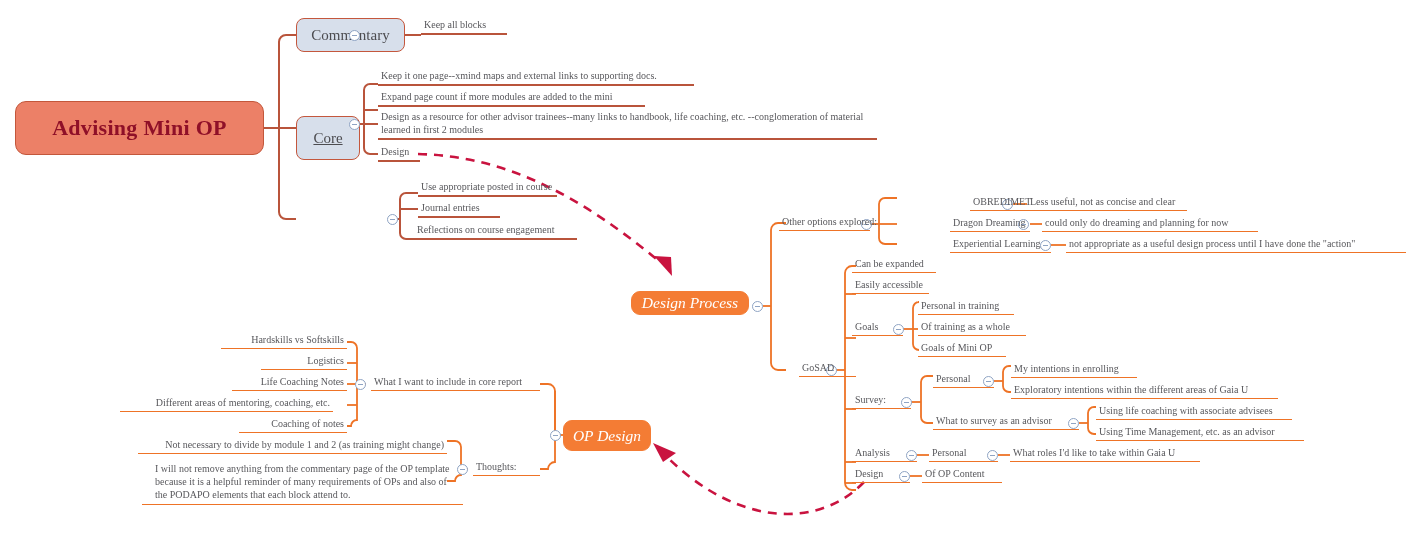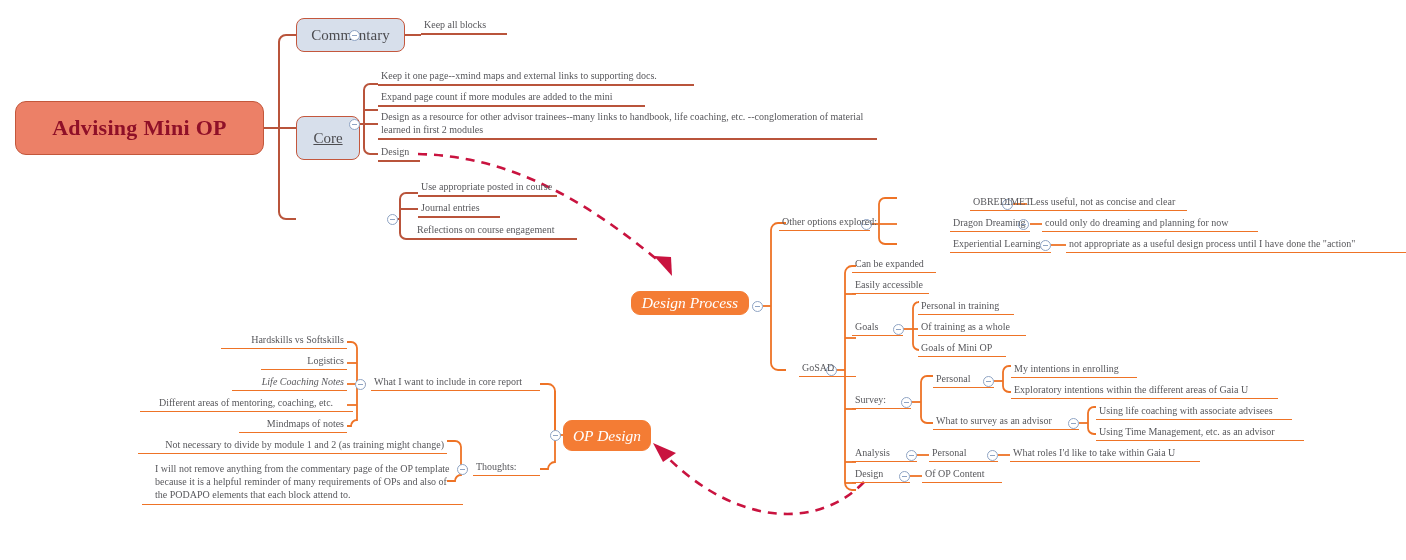--- a/index.html
+++ b/index.html
@@ -288,28 +288,28 @@
   <div class="ul orange" style="left:371px;top:376px;width:169px;">
     <span class="t">What I want to include in core report</span>
   </div>
 
   <div class="ul orange ra" style="left:221px;top:334px;width:126px;">
     <span class="t">Hardskills vs Softskills</span>
   </div>
   <div class="ul orange ra" style="left:261px;top:355px;width:86px;">
     <span class="t">Logistics</span>
   </div>
-  <div class="ul orange ra" style="left:232px;top:376px;width:115px;font-style:italic;">
+  <div class="ul orange ra" style="left:232px;top:376px;width:115px;">
     <span class="t">Life Coaching Notes</span>
   </div>
-  <div class="ul orange ra" style="left:140px;top:397px;width:213px;text-align:center;">
+  <div class="ul orange ra" style="left:120px;top:397px;width:213px;">
     <span class="t">Different areas of mentoring, coaching, etc.</span>
   </div>
   <div class="ul orange ra" style="left:239px;top:418px;width:108px;">
-    <span class="t">Mindmaps of notes</span>
+    <span class="t">Coaching of notes</span>
   </div>
 
   <div class="ul orange" style="left:473px;top:461px;width:67px;">
     <span class="t">Thoughts:</span>
   </div>
   <div class="ul orange ra" style="left:138px;top:439px;width:309px;">
     <span class="t">Not necessary to divide by module 1 and 2 (as training might change)</span>
   </div>
   <div class="ul orange ml" style="left:142px;top:459px;width:321px;padding:4px 8px 2px 10px;">
     <span class="t">I will not remove anything from the commentary page of the OP template because it is a helpful reminder of many requirements of OPs and also of the PODAPO elements that each block attend to.</span>

